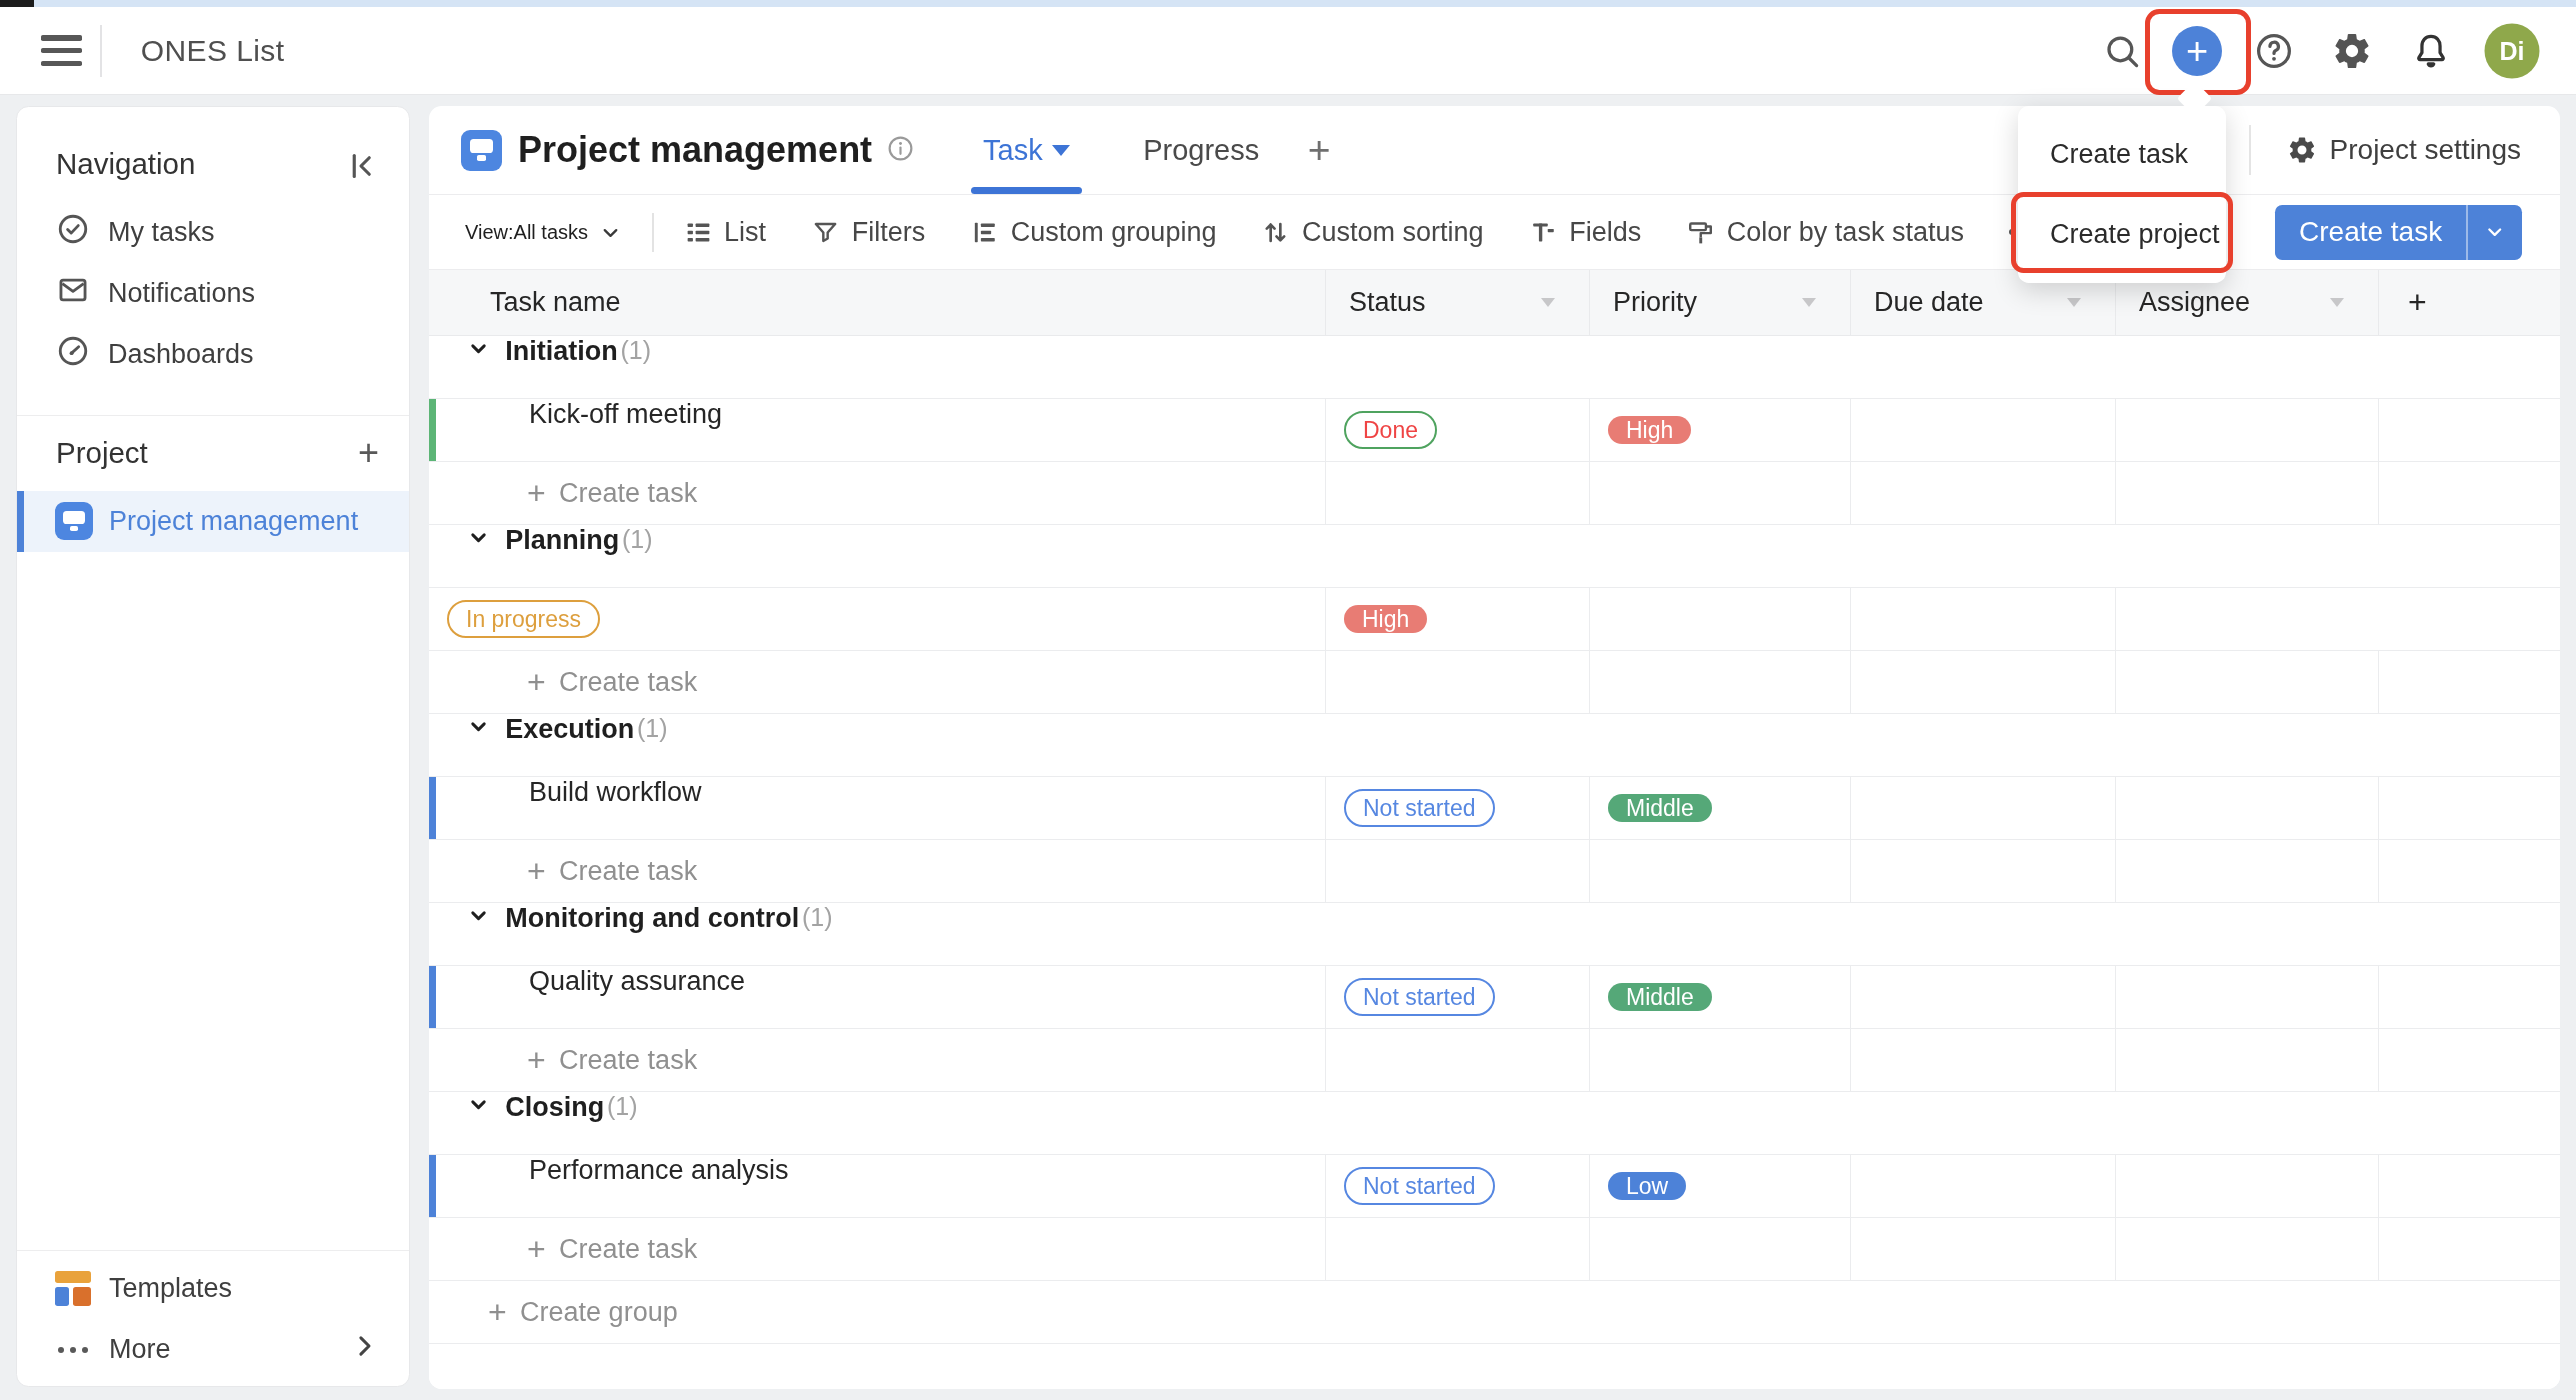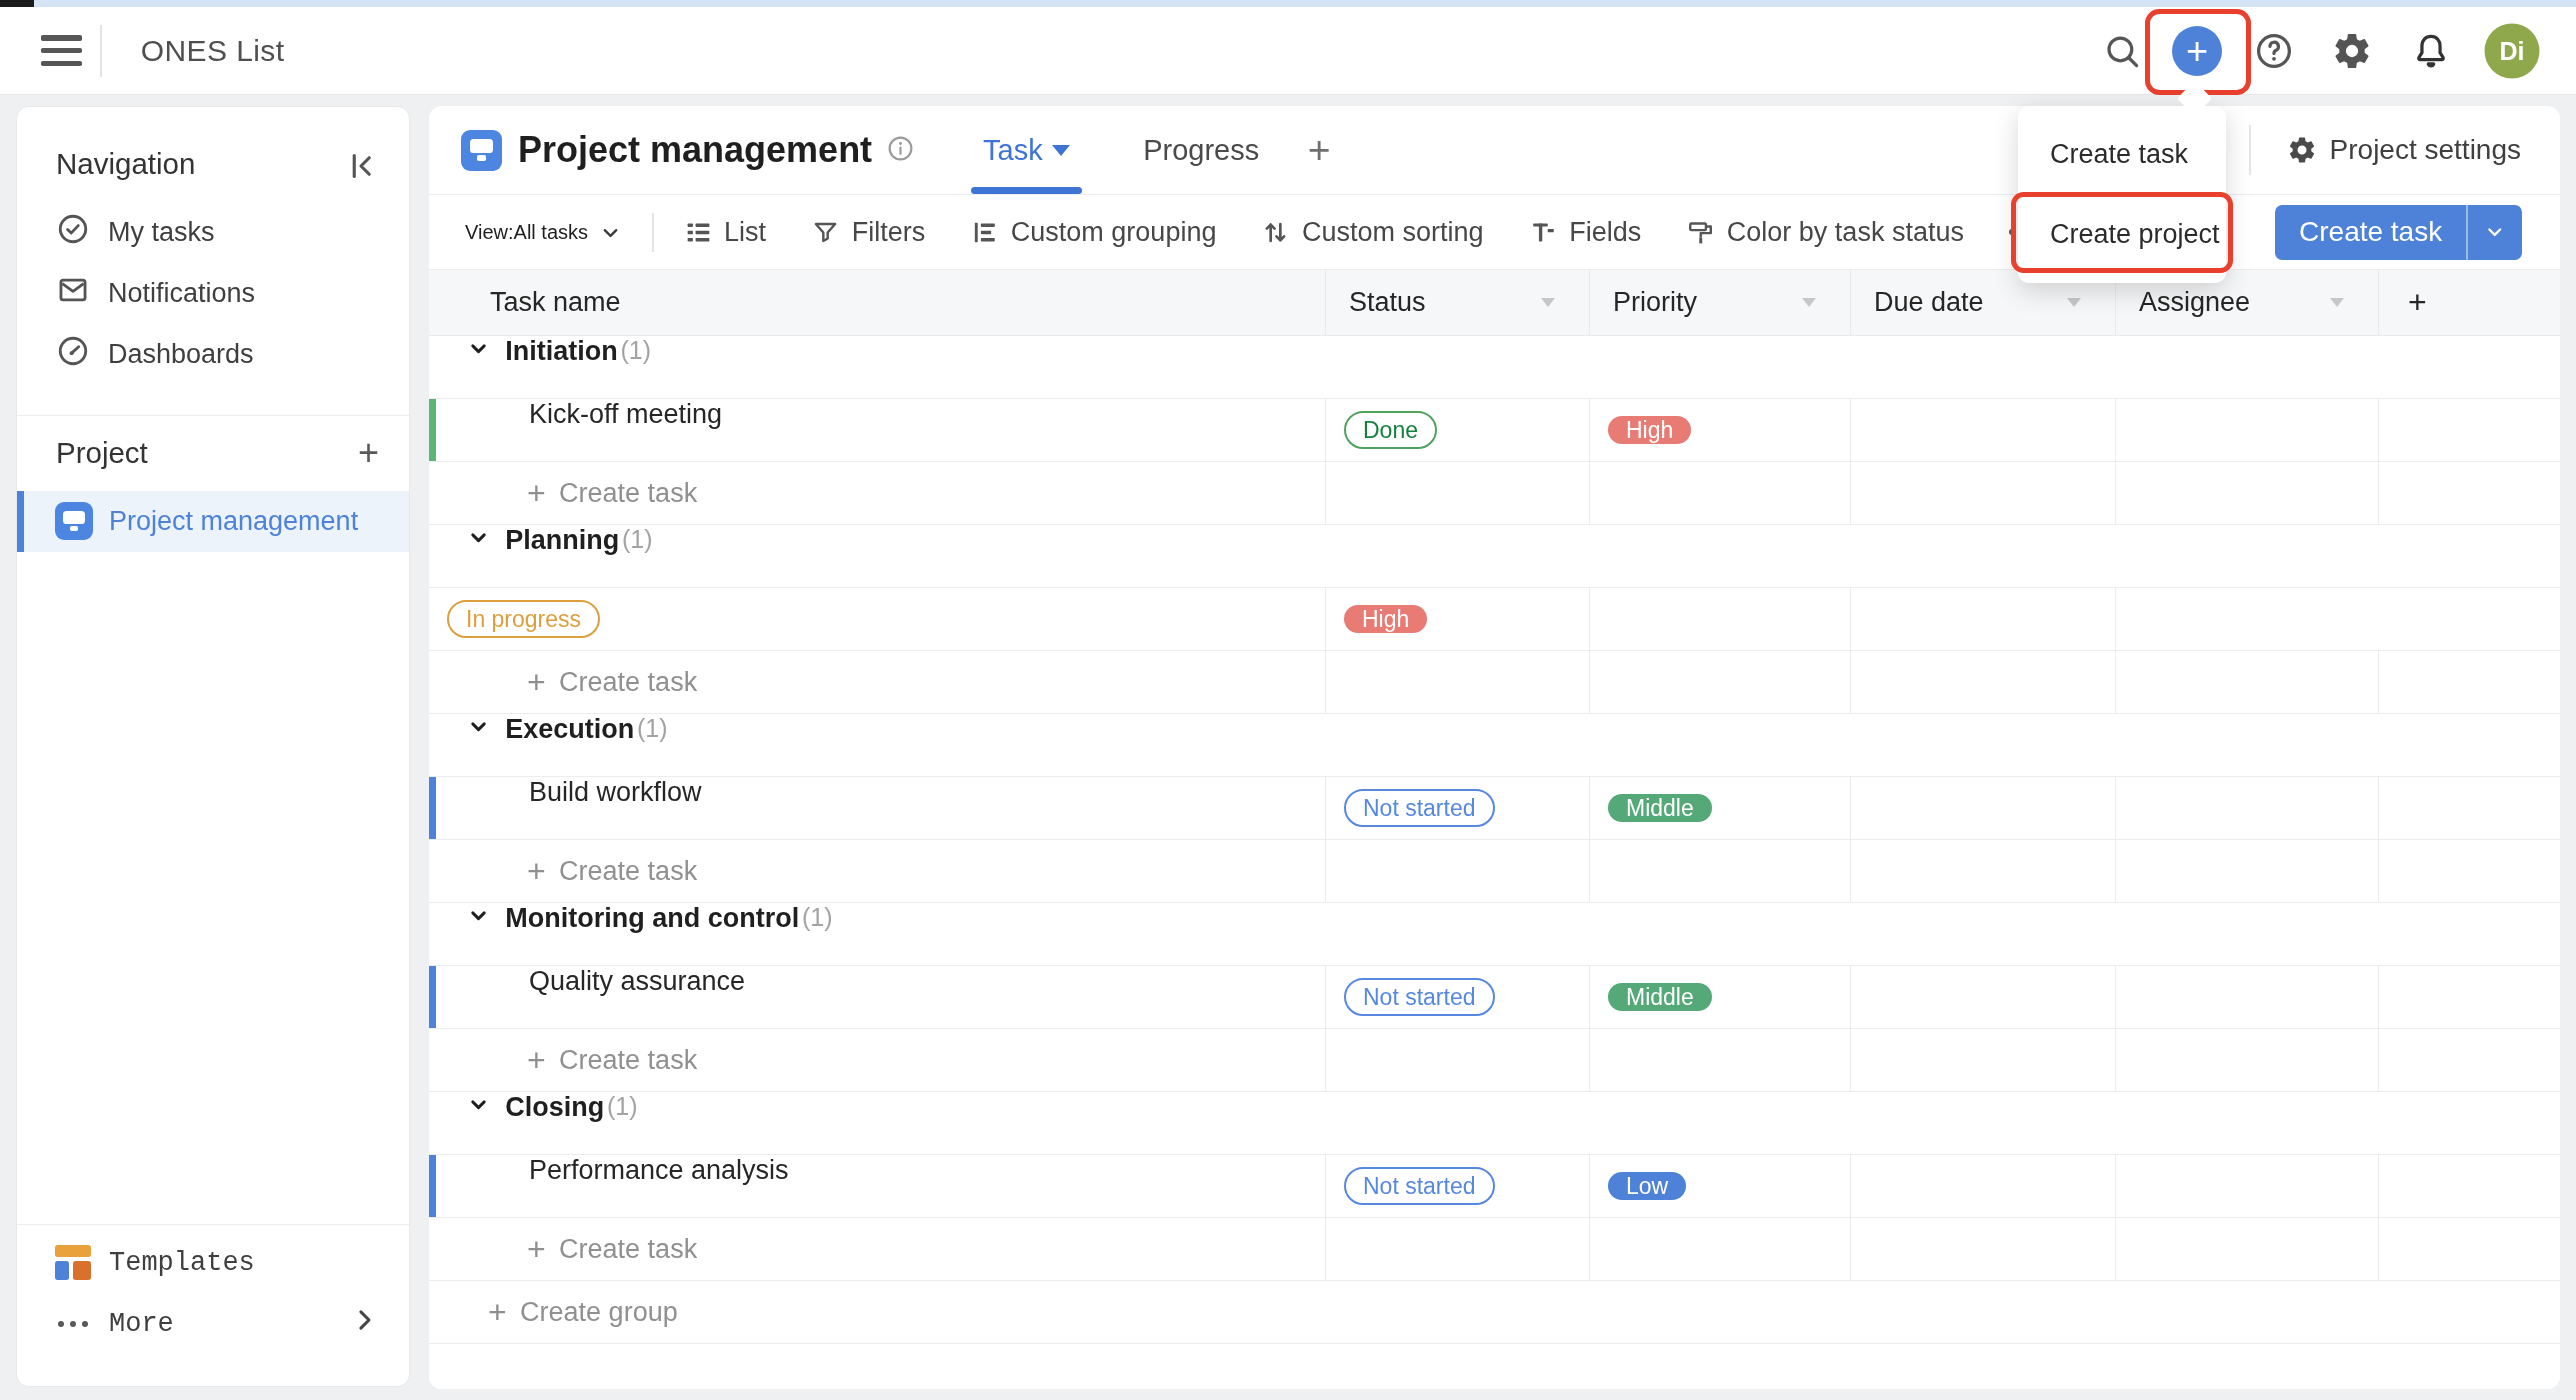--- a/index.html
+++ b/index.html
@@ -53,22 +53,22 @@
     padding:0 30px 0 39px; }
   .plus-glyph { font-size:36px; color:#595959; font-weight:400; line-height:1; cursor:pointer; }
   .proj-item { height:61px; display:flex; align-items:center; background:#edf3fb; position:relative;
     padding-left:38px; gap:16px; cursor:pointer; }
   .proj-item .active-bar { position:absolute; left:0; top:0; bottom:0; width:7.2px; background:#4d82d8; }
   .blue-sq { background:#4d86e0; border-radius:9px; display:flex; flex-direction:column;
     align-items:center; justify-content:center; }
   .blue-sq .monitor { background:#fff; border-radius:3.6px; }
   .blue-sq .stand { background:#fff; border-radius:1.8px; margin-top:1.8px; }
   .proj-item .label { font-size:27px; color:#4a84dc; }
-  .side-footer { position:absolute; left:0; right:0; bottom:0; height:162px; border-top:1.8px solid #ededee;
-    padding-top:7.2px;font-family:Liberation Mono, monospace; }
+  .side-footer { position:absolute; left:0; right:0; bottom:0; height:136px; border-top:1.8px solid #ededee;
+    padding-top:7.2px; }
   .tmpl-icon { width:36px; height:36px; position:relative; }
   .tmpl-icon .bar { position:absolute; left:0; top:0; width:36px; height:12.5px; border-radius:2.7px; }
   .tmpl-icon .sq1 { position:absolute; left:0; top:16px; width:14.3px; height:19.7px; border-radius:2.7px; }
   .tmpl-icon .sq2 { position:absolute; left:18px; top:16px; width:18px; height:19.7px; border-radius:2.7px; }
   .dots { display:flex; gap:5.4px; width:36px; justify-content:center; }
   .dots i { width:6.3px; height:6.3px; border-radius:50%; background:#595959; }
   .more-chevron { position:absolute; right:30px; }
 
   
   .main { position:absolute; left:429px; top:106px; width:2131px; height:1283px; background:#fff;
@@ -409,21 +409,21 @@
         </span>
       <span class="group-name">Initiation</span>
       <span class="group-count">(1)</span>
     </div>
     <div class="trow">
       <div class="td cell-task">
           <span class="task-bar" style="background-color: rgb(92, 181, 118);"></span>
           <span>Kick-off meeting</span>
         </div>
       <div class="td cell-status">
-          <span class="status-pill" style="color: #15803d; border-color: rgb(79, 163, 95);">Done</span>
+          <span class="status-pill" style="color: #ef4444; border-color: rgb(79, 163, 95);">Done</span>
         </div>
       <div class="td cell-priority">
           <span class="prio-chip" style="background-color: rgb(232, 124, 116);">High</span>
         </div>
       <div class="td"></div>
       <div class="td"></div>
       <div class="td"></div>
     </div>
     <div class="trow">
       <div class="td cell-create">

